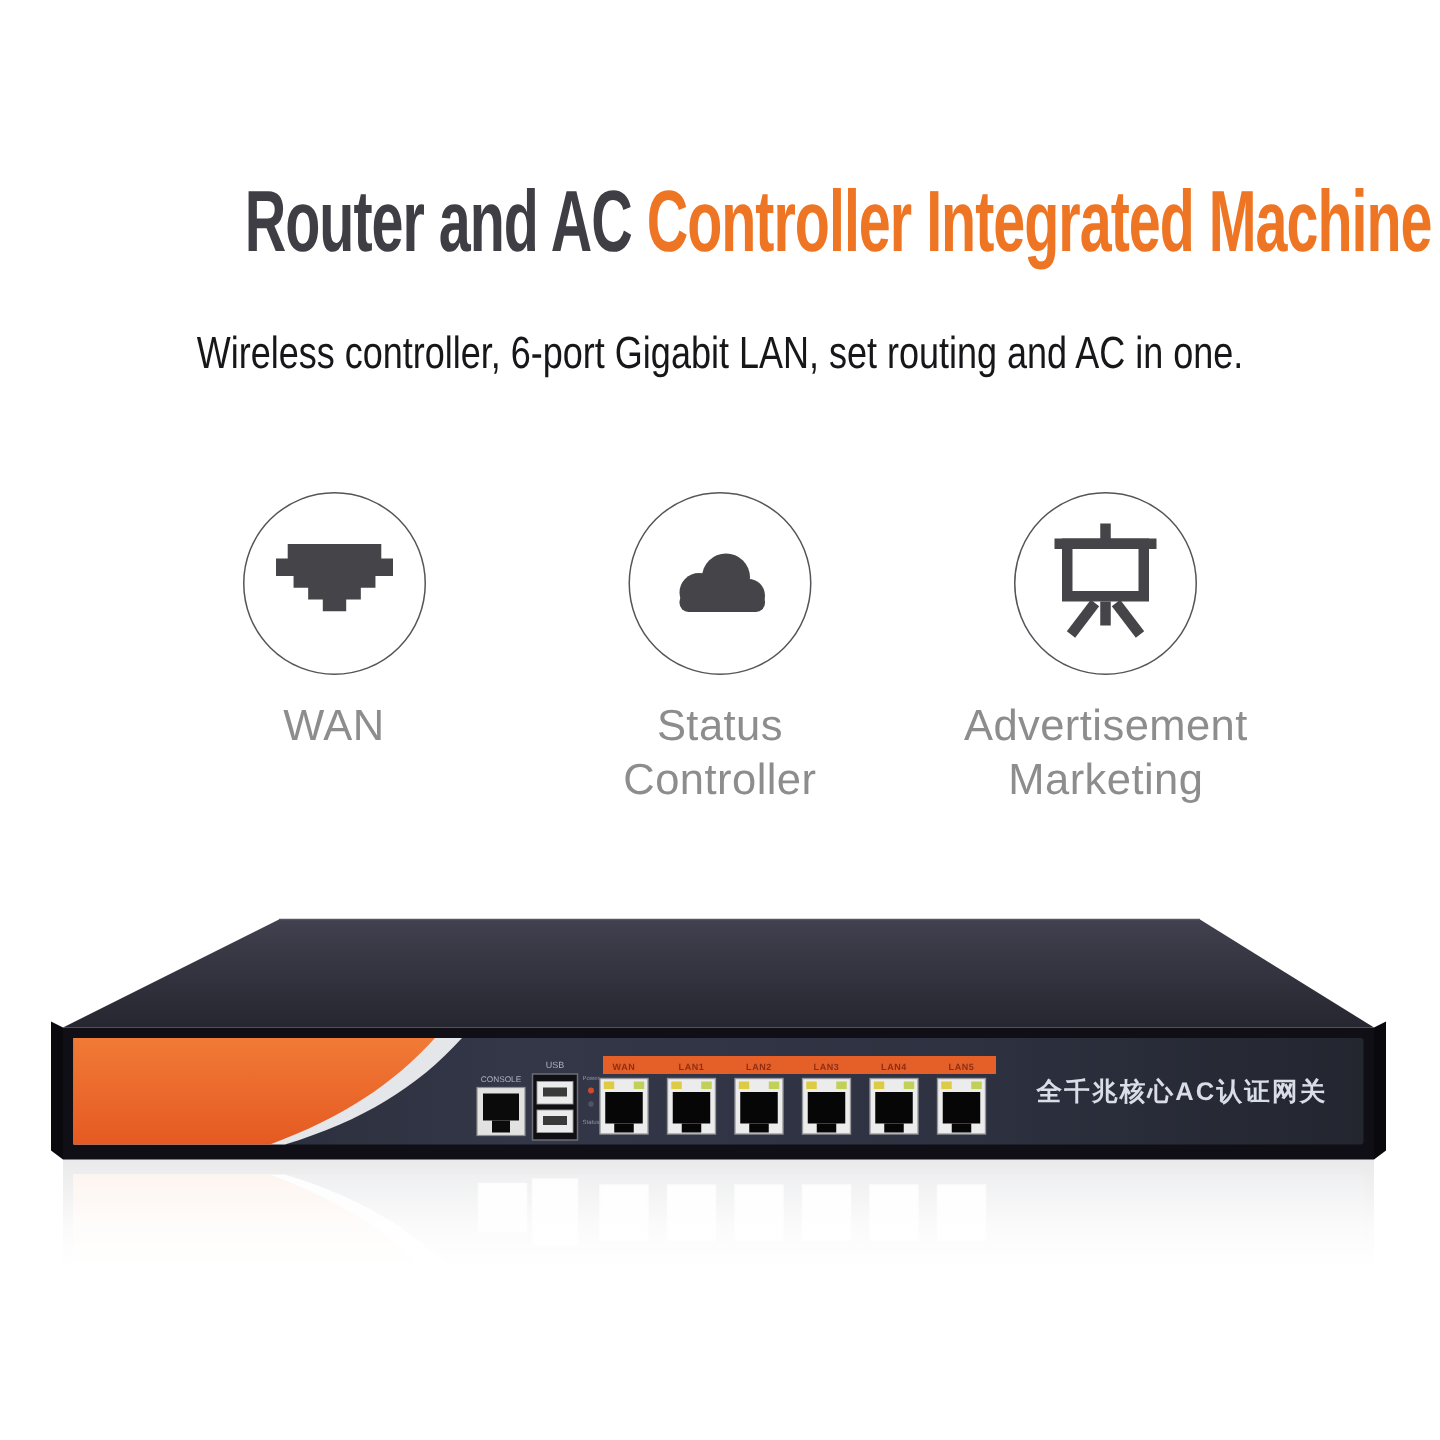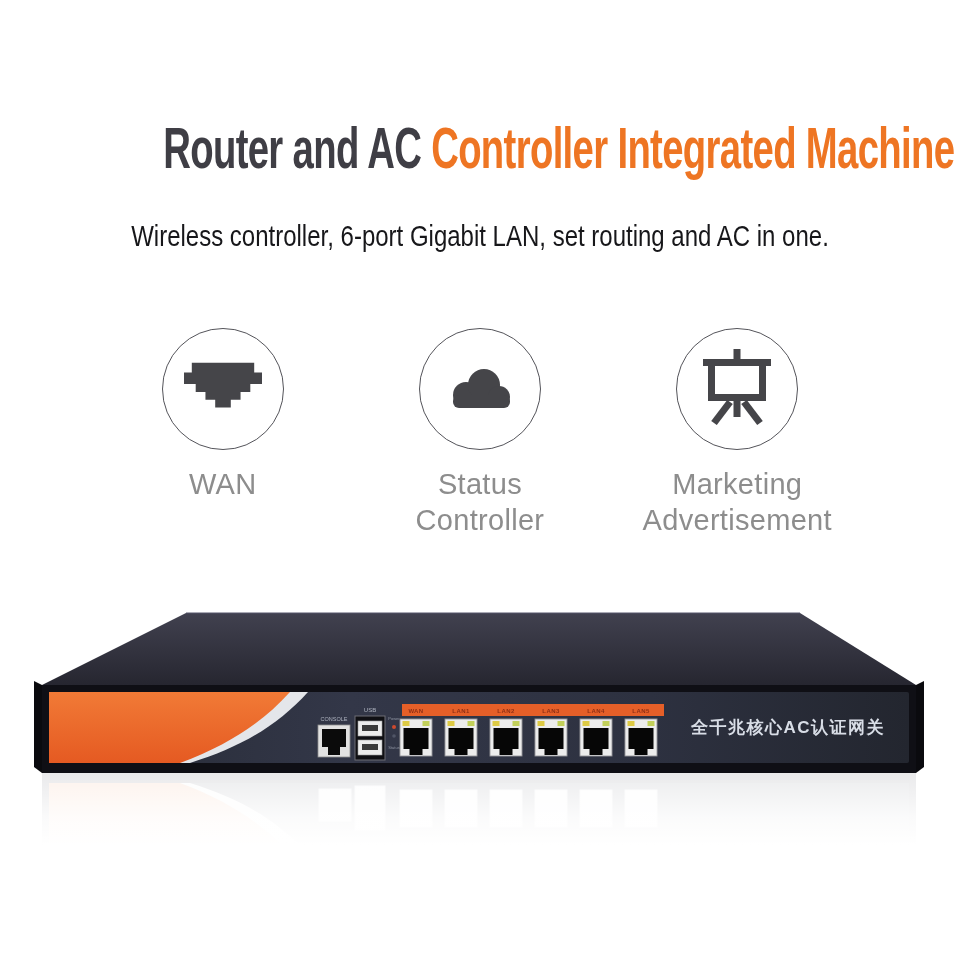--- a/index.html
+++ b/index.html
@@ -89,22 +89,22 @@
             <rect class="icon-fill" x="36.5" y="2" width="7" height="12"></rect>
             <rect class="icon-fill" x="6" y="12" width="68" height="7"></rect>
             <rect class="icon-stroke" x="14.5" y="15.5" width="51" height="35" stroke-width="7"></rect>
             <rect class="icon-fill" x="36.5" y="54" width="7" height="16"></rect>
             <line class="icon-stroke" x1="33" y1="55" x2="17" y2="76" stroke-width="7"></line>
             <line class="icon-stroke" x1="47" y1="55" x2="63" y2="76" stroke-width="7"></line>
           </svg>
         </span>
       </div>
       <div class="feature-label">
+        <div>Advertisement</div>
         <div>Marketing</div>
-        <div>Advertisement</div>
       </div>
     </div>
 
   </div>
 
   <svg class="device-svg" viewBox="0 0 900 300">
     <defs>
       <linearGradient id="topGrad" x1="0" y1="0" x2="0" y2="1">
         <stop offset="0" stop-color="#41414f"></stop>
         <stop offset="1" stop-color="#262630"></stop>

